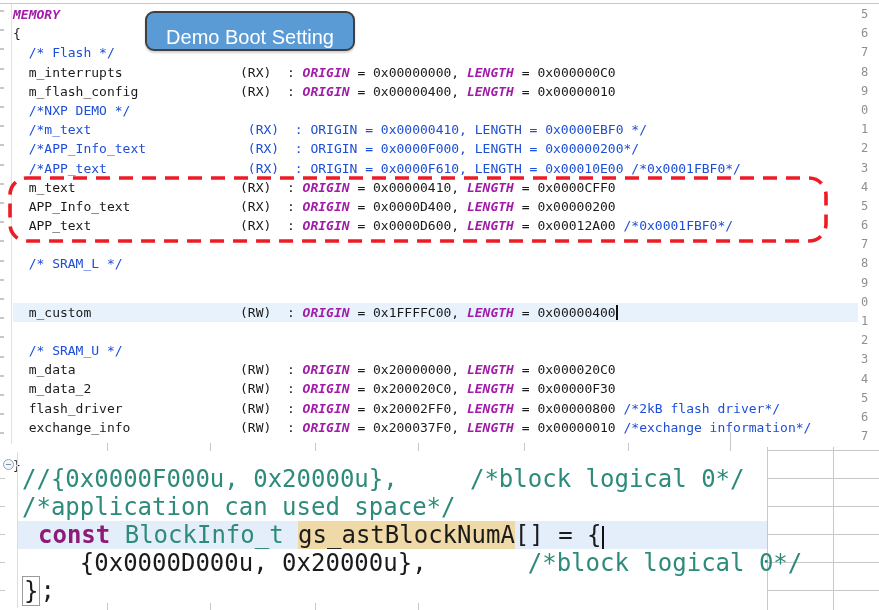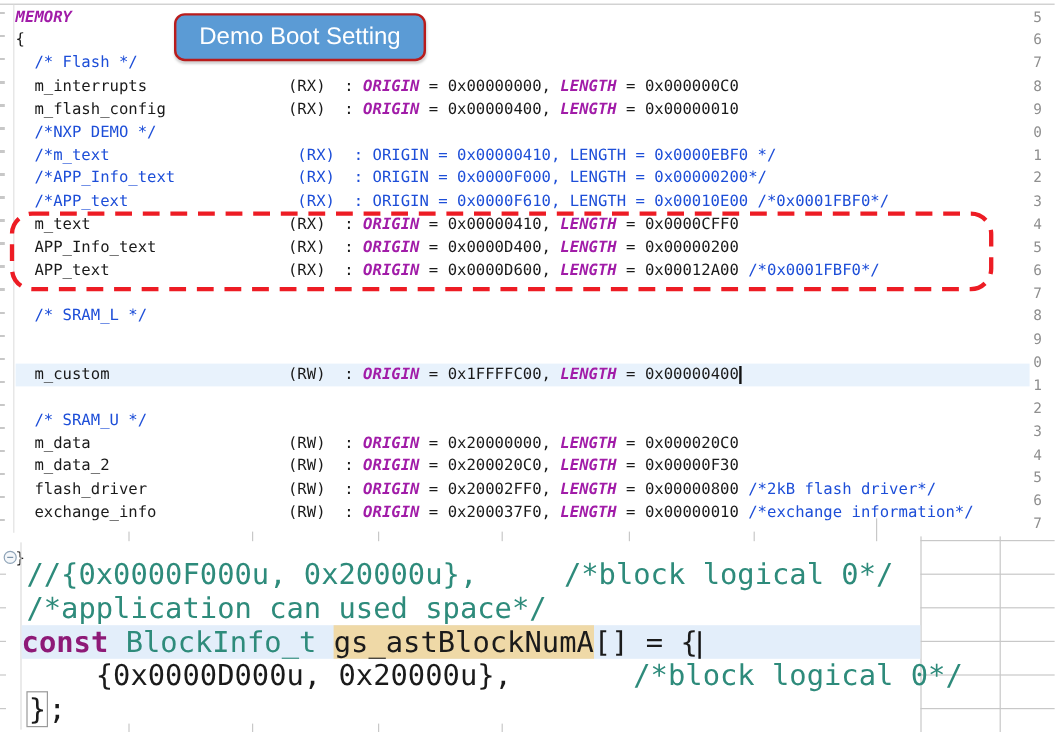--- a/index.html
+++ b/index.html
@@ -16,33 +16,33 @@
   .code-top .ln{height:19.2px;}
   .code-top .ln.hl{background:#e8f2fc;margin-top:29px;}
   .kw{color:#a11ca8;font-weight:bold;font-style:italic;}
   .cm{color:#1d4ed8;}
   .cursor{display:inline-block;width:2px;height:15px;background:#111;vertical-align:text-bottom;}
   .gutter-right{position:absolute;left:861px;top:5px;font-size:12px;line-height:19.2px;
     color:#8f8f8f;text-align:left;}
   .gutter-right div{height:19.2px;}
   
   .callout{position:absolute;left:145px;top:11px;width:210px;height:40px;background:#5b9bd5;
-    border:2px solid #b91c1c;border-radius:9px;box-sizing:border-box;display:flex;
-    align-items:center;justify-content:center;color:#ffffff;font-size:20px;
+    border:2px solid #404040;border-radius:9px;box-sizing:border-box;display:flex;
+    align-items:flex-end;justify-content:center;color:#ffffff;font-size:20px;
     font-family:"Liberation Sans", sans-serif;box-shadow:0 2px 2px rgba(0,0,0,.18);}
   .redbox{position:absolute;left:6px;top:172px;z-index:5;pointer-events:none;}
   
   .fold-line{position:absolute;left:17px;top:452px;width:1px;height:156px;background:#dcdcdc;}
   .fold-marker{position:absolute;left:3px;top:459px;width:11px;height:11px;border:1px solid #8fa4b8;
     border-radius:50%;box-sizing:border-box;background:#f4f7fa;}
   .fold-marker::after{content:"";position:absolute;left:2px;top:4px;width:5px;height:1px;background:#7b93a9;}
   .code-bottom{position:absolute;left:22px;top:465px;width:745px;
     font-size:24px;line-height:28px;white-space:pre;color:#1b1b1b;}
   .code-bottom .ln{height:28px;}
-  .code-bottom .ln.hl2{background:#e3eefa;margin-left:-4px;padding-left:0;}
+  .code-bottom .ln.hl2{background:#e3eefa;margin-left:-4px;padding-left:20px;}
   .tl{color:#2e8b7b;}
   .kw2{color:#8e1a77;font-weight:bold;}
   .occ{background:#efd9a7;}
   .brace{border:1px solid #9a9a9a;padding:0 1px;}
   .cursor2{display:inline-block;width:2px;height:23px;background:#111;vertical-align:text-bottom;}
 </style>
 </head>
 <body>
 
 <div id="stage">

